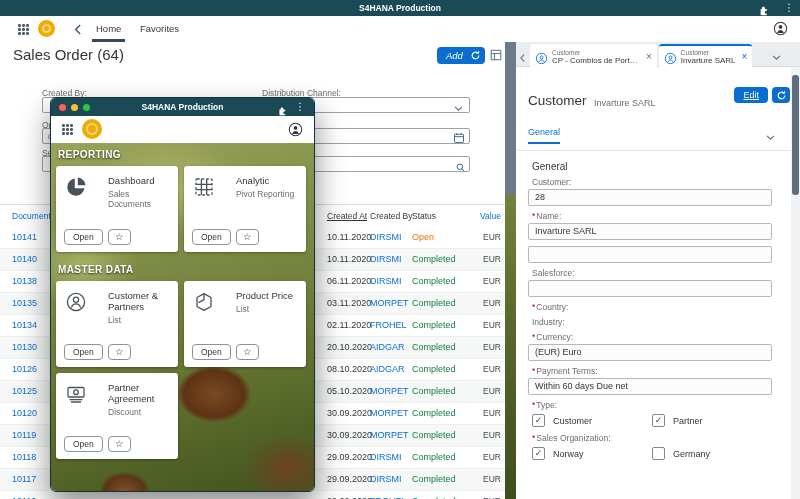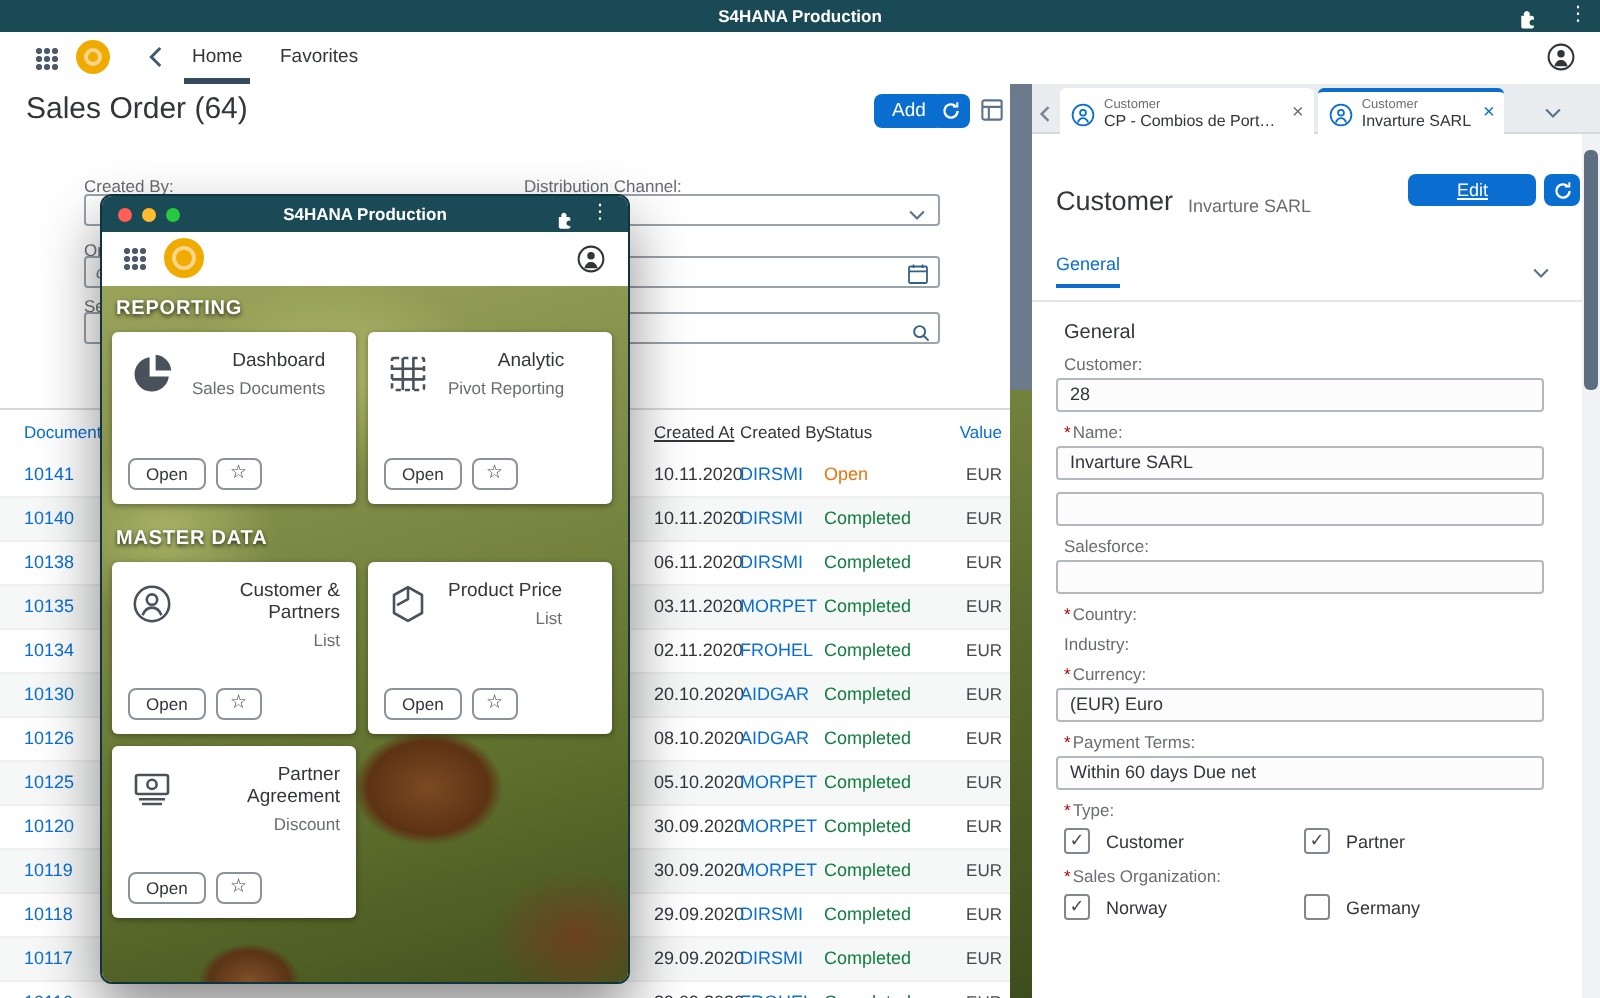--- a/index.html
+++ b/index.html
@@ -24,21 +24,21 @@
   .back-chevron{position:absolute;left:72px;top:6px;width:13px;height:13px;}
   .nav-tab{position:absolute;top:0;height:23px;line-height:26px;font-size:9.5px;color:#32363a;padding:0 4px;}
   .nav-home{left:92px;border-bottom:3px solid #354a5f;}
   .nav-fav{left:136px;}
   .avatar-ic{position:absolute;right:12px;top:5px;width:15px;height:15px;}
 
   
   .left-section{position:absolute;left:0;top:42px;width:505px;height:457px;background:#fff;}
   .lo-title{position:absolute;left:13px;top:4px;font-size:15px;color:#32363a;}
   .btn-add{position:absolute;left:437px;top:5px;height:17px;background:#0a6ed1;color:#fff;border:none;
-           border-radius:4px;font-size:9.5px;padding:0 9px;font-family:inherit;}
+           border-radius:4px;font-size:9.5px;padding:0 9px;font-family:inherit;font-style:italic;}
   .btn-refresh-sm{position:absolute;left:466px;top:5px;width:19px;height:17px;background:#0a6ed1;border:none;
            border-radius:4px;padding:0;display:flex;align-items:center;justify-content:center;}
   .btn-export{position:absolute;left:489px;top:6px;width:14px;height:14px;background:none;border:none;padding:0;}
 
   .f-label{position:absolute;font-size:8.5px;color:#6a6d70;}
   .f-input{position:absolute;height:16px;border:1px solid #9aa3ab;border-radius:2px;background:#fff;
            font-size:8.5px;font-family:inherit;color:#32363a;padding:0 18px 0 5px;box-sizing:border-box;}
   .f-input::placeholder{color:#74777a;font-style:italic;}
   .f-ic{position:absolute;width:12px;height:12px;}
 
@@ -75,21 +75,21 @@
   .dtab-name{font-size:8px;color:#32363a;line-height:9px;white-space:nowrap;overflow:hidden;text-overflow:ellipsis;}
   .dtab-close{margin-left:6px;font-size:10px;color:#6a6d70;line-height:10px;}
   .dtab-close.blue{color:#0a6ed1;}
   .tab-overflow{position:absolute;right:18px;top:7px;width:11px;height:11px;}
 
   .panel-header{position:absolute;left:0;top:25px;width:284px;height:83px;background:#fff;
                 border-bottom:1px solid #e3e5e7;}
   .ph-title{position:absolute;left:12px;top:26px;font-size:13.5px;color:#32363a;}
   .ph-sub{position:absolute;left:78px;top:31px;font-size:9px;color:#6a6d70;}
   .btn-edit{position:absolute;right:32px;top:20px;height:16px;background:#0a6ed1;color:#fff;border:none;
-            border-radius:4px;font-size:9px;padding:0 24px;font-family:inherit;text-decoration:underline;}
+            border-radius:4px;font-size:9px;padding:0 9px;font-family:inherit;text-decoration:underline;}
   .btn-refresh-rp{position:absolute;right:10px;top:20px;width:18px;height:16px;background:#0a6ed1;border:none;
             border-radius:4px;padding:0;display:flex;align-items:center;justify-content:center;}
   .ph-nav{position:absolute;left:12px;top:60px;font-size:9px;color:#0a6ed1;padding-bottom:5px;
           border-bottom:2px solid #0a6ed1;}
   .ph-nav-chev{position:absolute;right:24px;top:62px;width:11px;height:11px;}
 
   .panel-body{position:absolute;left:0;top:109px;width:270px;height:348px;overflow:hidden;
               padding:0 14px 0 12px;box-sizing:border-box;background:#fff;}
   .group-header{font-size:10px;color:#32363a;margin:10px 0 4px 4px;}
   .f-lab{font-size:8.5px;color:#6a6d70;margin:5px 0 2px 4px;line-height:10px;}
@@ -128,21 +128,21 @@
       radial-gradient(36px 27px at 28% 79%, #80502a 0%, #5a3416 55%, rgba(0,0,0,0) 70%),
       radial-gradient(62px 48px at 90% 74%, #6d4120 0%, rgba(0,0,0,0) 70%),
       radial-gradient(80px 60px at 12% 28%, rgba(196,205,125,.55), rgba(0,0,0,0) 70%),
       radial-gradient(110px 70px at 45% 10%, rgba(208,212,132,.5), rgba(0,0,0,0) 70%),
       linear-gradient(165deg,#9aa35a 0%,#7d8a45 30%,#61722f 55%,#45541f 80%,#36451a 100%);}
   .tile-heading{font-size:10px;font-weight:bold;color:#fff;letter-spacing:.4px;margin:2px 0 6px 2px;
                 text-shadow:0 1px 2px rgba(0,0,0,.75);}
   .tile-row{display:flex;flex-wrap:wrap;gap:6px;margin-bottom:12px;}
   .tile{position:relative;width:122px;height:86px;background:#fff;border-radius:3px;box-sizing:border-box;
         padding:9px 8px;box-shadow:0 1px 3px rgba(0,0,0,.35);}
-  .tile-top{display:flex;gap:8px;text-align:right;}
+  .tile-top{display:flex;gap:20px;}
   .tile-icon{width:24px;height:24px;flex:none;}
   .tile-title{font-size:9.5px;color:#32363a;line-height:11px;}
   .tile-sub{font-size:8.5px;color:#6a6d70;margin-top:3px;}
   .tile-actions{position:absolute;left:8px;bottom:7px;display:flex;gap:5px;}
   .btn-open{height:16px;padding:0 8px;border:1px solid #8a929a;border-radius:4px;background:#fff;
             font-size:8.5px;color:#32363a;font-family:inherit;line-height:14px;}
   .btn-star{height:16px;width:23px;border:1px solid #8a929a;border-radius:4px;background:#fff;
             font-size:9.5px;color:#32363a;padding:0;line-height:14px;}
 </style>
 </head>

